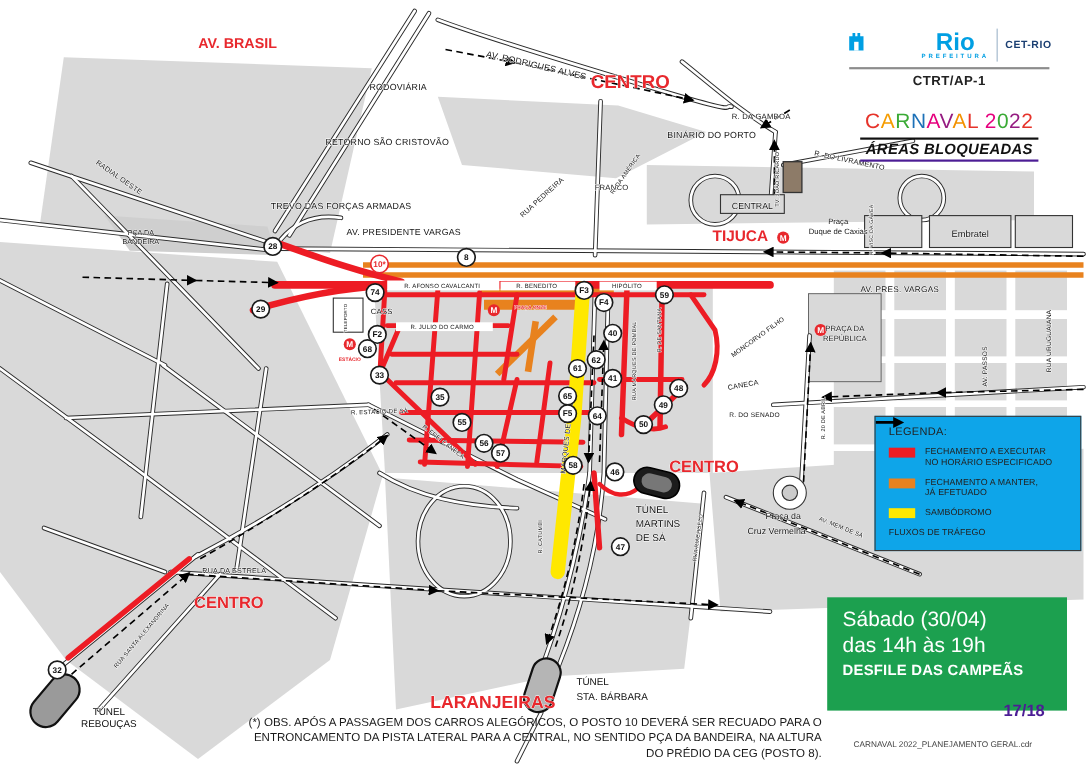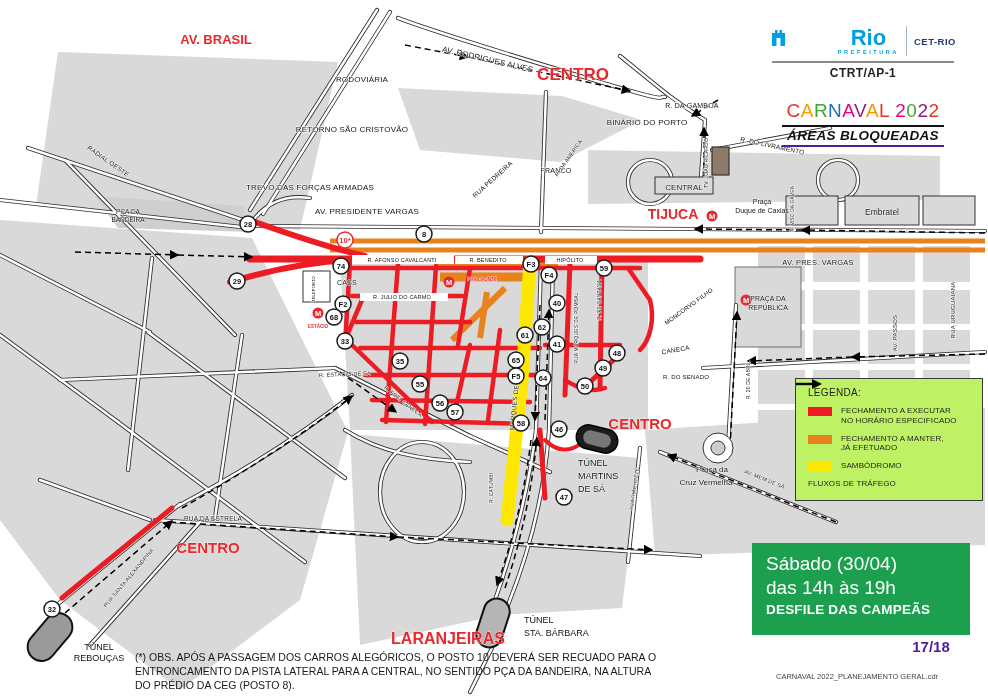--- a/index.html
+++ b/index.html
@@ -26,39 +26,39 @@
   .logo-divider{width:1px;height:30px;background:#9db4c9;}
   .logo-cet{font-size:9.5px;font-weight:bold;color:#1B3F72;letter-spacing:.5px;}
   .brand-rule{height:2px;background:#8c8c8c;margin:5px 2px 3px;}
   .brand-unit{font-size:12px;font-weight:bold;color:#222;letter-spacing:.4px;}
   .brand-title{font-size:19px;font-weight:normal;letter-spacing:.5px;margin-top:20px;white-space:nowrap;}
   .brand-sub{display:inline-block;margin-top:3px;padding:1px 5px 2px;border-top:2px solid #111;
              border-bottom:2px solid #4c1d95;font-size:13.5px;font-weight:bold;font-style:italic;
              color:#111;white-space:nowrap;letter-spacing:.3px;}
 
   
-  .legend{position:absolute;left:795px;top:378px;width:188px;height:123px;background:#bef264;
+  .legend{position:absolute;left:795px;top:378px;width:188px;height:123px;background:#0ea5e9;
           border:1.6px solid #3a3a3a;box-sizing:border-box;padding:8px 8px 6px 12px;z-index:3;}
   .legend-title{font-size:10px;color:#222;margin-bottom:8px;letter-spacing:.3px;}
   .legend-row{display:flex;align-items:flex-start;gap:9px;margin-bottom:8px;}
   .legend-sw{width:24px;height:9px;flex:0 0 auto;margin-top:1px;}
   .sw-red{background:#ED1C24;}
   .sw-orange{background:#E8821E;}
   .sw-yellow{background:#FFE800;}
   .legend-lab{font-size:8px;color:#222;line-height:1.22;letter-spacing:.1px;}
 
   
-  .sched{position:absolute;left:752px;top:543px;width:218px;height:92px;background:#1CA04F;
+  .sched{position:absolute;left:752px;top:543px;width:218px;height:103px;background:#1CA04F;
          box-sizing:border-box;padding:9px 0 0 14px;z-index:3;}
   .sched-l1{color:#fff;font-size:19px;line-height:24px;}
   .sched-l3{color:#fff;font-size:13.5px;line-height:20px;font-weight:bold;letter-spacing:.2px;}
   .pagenum{position:absolute;left:900px;top:638px;width:62px;text-align:center;color:#4c1d95;
            font-size:15px;font-weight:bold;z-index:3;}
 
-  .footnote{position:absolute;left:135px;top:651px;width:612px;text-align:left;font-size:10.5px;
+  .footnote{position:absolute;left:135px;top:651px;width:612px;text-align:right;font-size:10.5px;
             line-height:1.32;color:#1a1a1a;white-space:pre-line;z-index:3;}
   .filelab{position:absolute;left:776px;top:672px;font-size:7.5px;color:#444;z-index:3;}
 </style>
 </head>
 <body>
 
 <div class="page">
 
 <svg width="988" height="697" viewBox="0 0 988 697">
   <defs>

